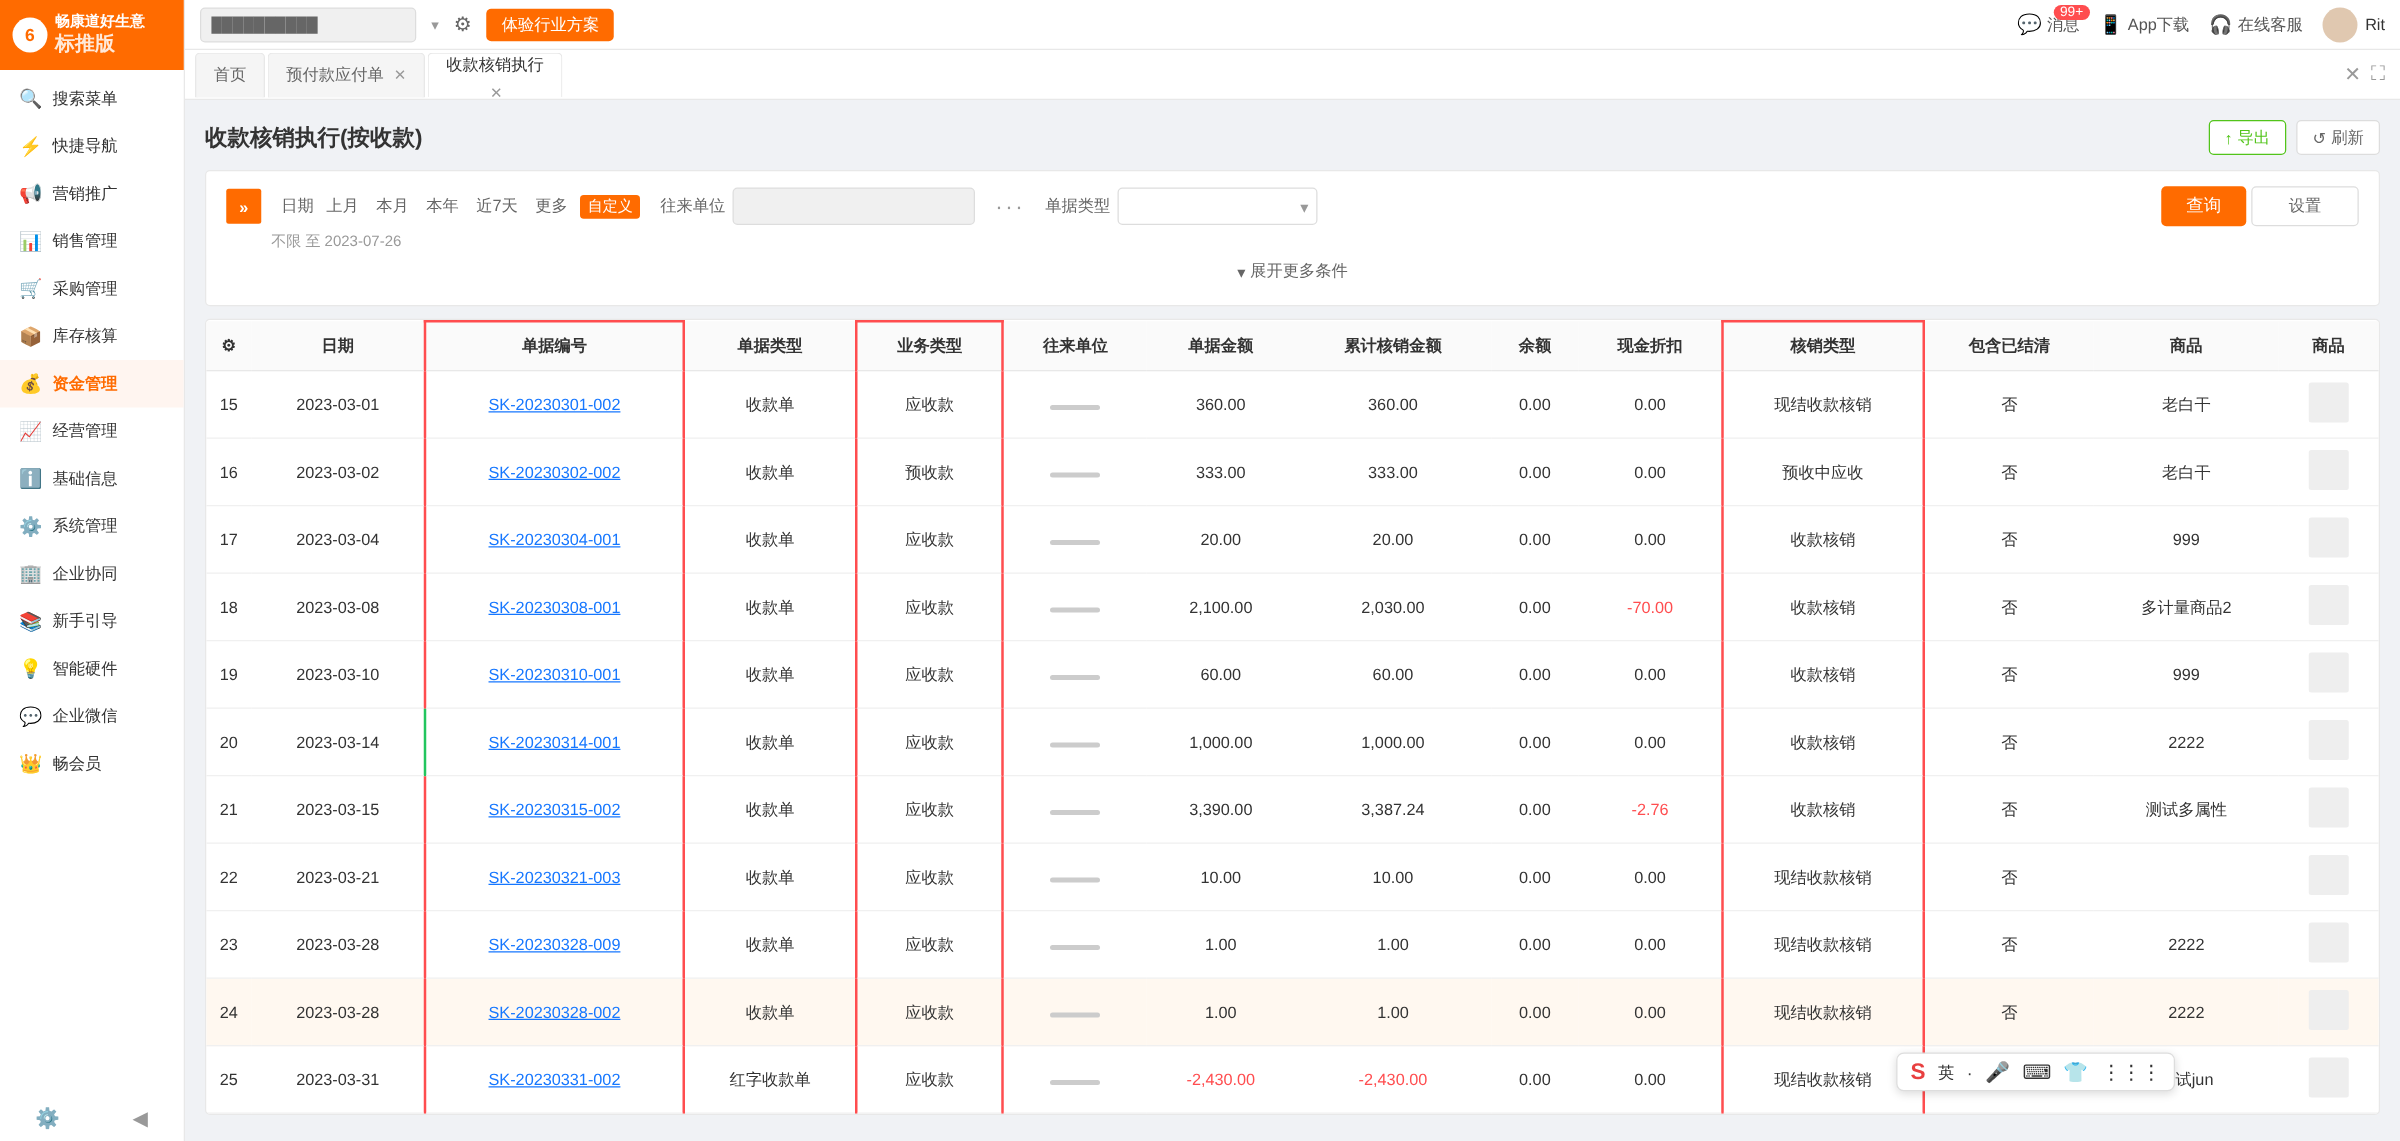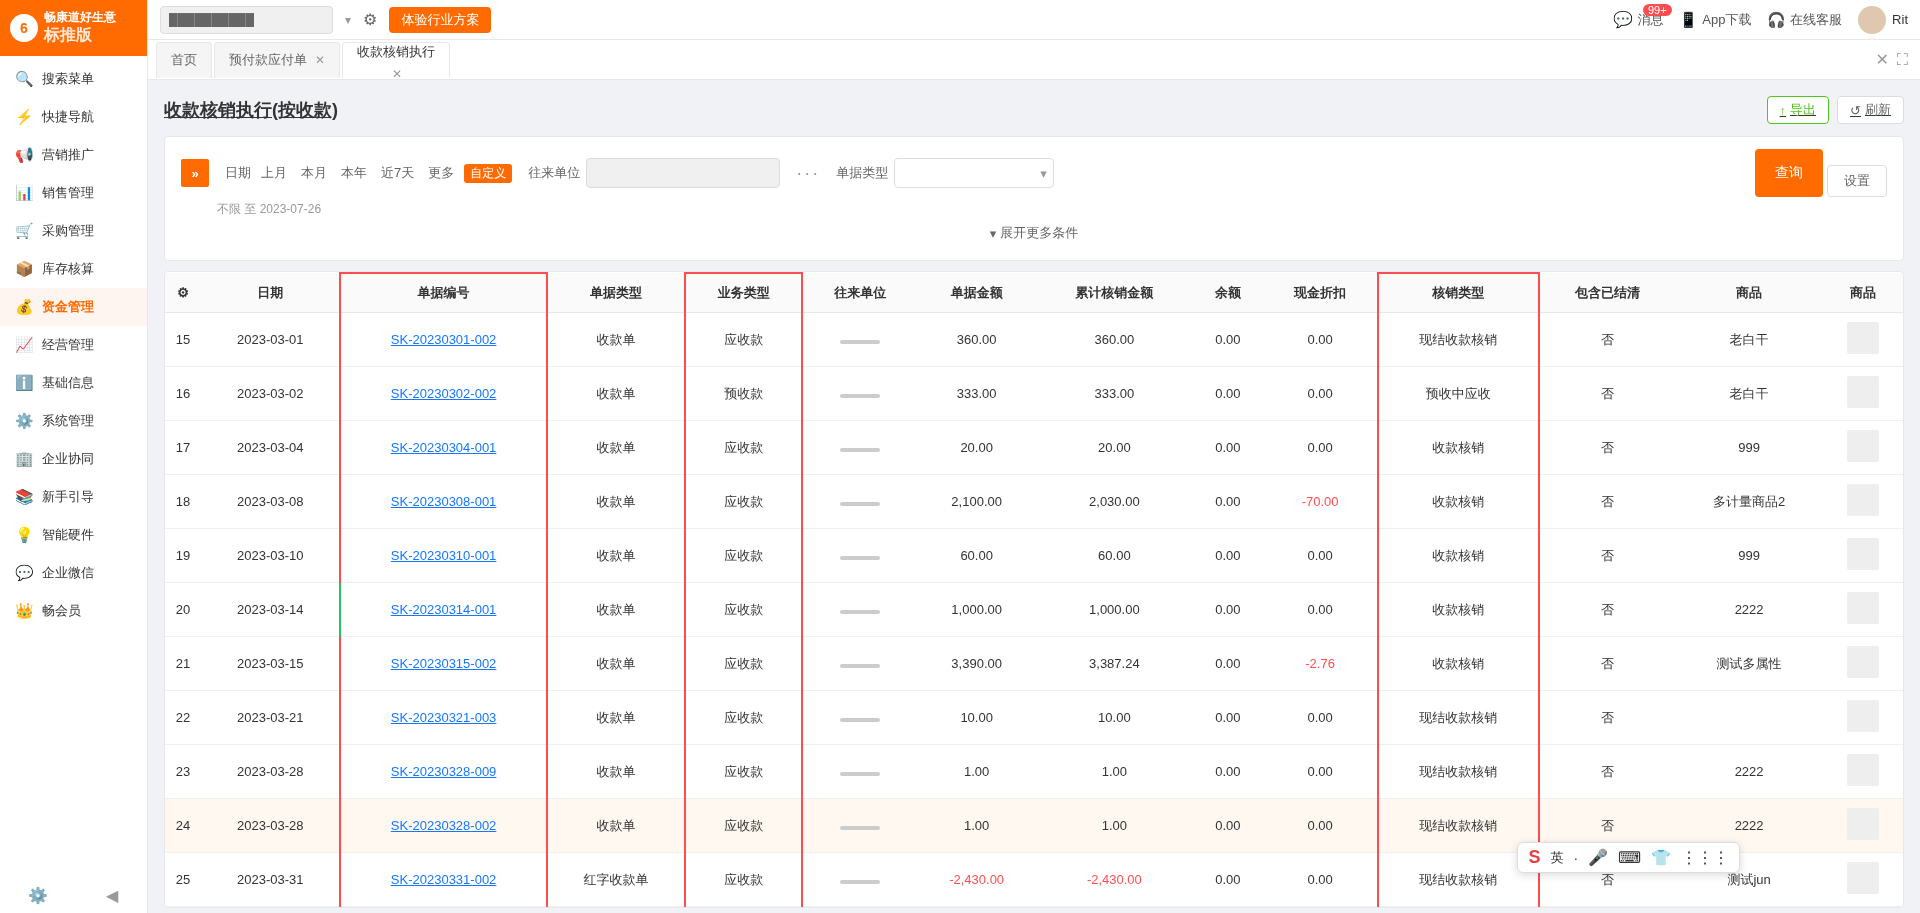--- a/index.html
+++ b/index.html
@@ -37,38 +37,38 @@
     .tabs { height: 40px; background: #fff; border-bottom: 1px solid #e8e8e8; display: flex; align-items: center; padding: 0 8px; gap: 2px; }
     .tab { height: 36px; display: flex; align-items: center; gap: 6px; padding: 0 14px; border: 1px solid #e8e8e8; border-bottom: none; border-radius: 4px 4px 0 0; cursor: pointer; font-size: 13px; background: #f5f5f5; color: #666; }
     .tab.active { background: #fff; color: #333; border-color: #e8e8e8; border-bottom: 1px solid #fff; margin-bottom: -1px; flex-direction: column; }
     .tab-close { color: #999; font-size: 12px; margin-left: 2px; }
     .tabs-spacer { flex: 1; }
     .tab-window-btns { display: flex; align-items: center; gap: 8px; padding-right: 4px; }
     .tab-window-btn { color: #999; font-size: 16px; cursor: pointer; }
 
     
     .content { flex: 1; overflow-y: auto; padding: 16px; background: #f0f2f5; }
-    .page-title { font-size: 18px; font-weight: bold; color: #333; margin-bottom: 12px; display: flex; align-items: center; justify-content: space-between; text-decoration: underline; }
+    .page-title { font-size: 18px; font-weight: bold; color: #333; margin-bottom: 12px; display: flex; align-items: center; justify-content: space-between; }
     .page-title-actions { display: flex; gap: 8px; }
     .btn-export { border: 1px solid #52c41a; color: #52c41a; background: #fff; border-radius: 4px; padding: 4px 12px; cursor: pointer; font-size: 13px; display: flex; align-items: center; gap: 4px; }
     .btn-refresh { border: 1px solid #ddd; color: #666; background: #fff; border-radius: 4px; padding: 4px 12px; cursor: pointer; font-size: 13px; display: flex; align-items: center; gap: 4px; }
 
     
     .filter-bar { background: #fff; border-radius: 4px; padding: 12px 16px; margin-bottom: 10px; border: 1px solid #e8e8e8; }
     .filter-row { display: flex; align-items: center; gap: 16px; flex-wrap: wrap; }
     .filter-item { display: flex; align-items: center; gap: 6px; }
     .filter-label { color: #666; font-size: 13px; white-space: nowrap; }
     .filter-date-links { display: flex; align-items: center; gap: 6px; }
     .filter-date-link { color: #666; cursor: pointer; font-size: 13px; padding: 2px 4px; }
     .filter-custom-btn { background: #ff6b00; color: #fff; border: none; border-radius: 3px; padding: 1px 6px; font-size: 12px; cursor: pointer; }
     .filter-input { height: 30px; border: 1px solid #ddd; border-radius: 4px; padding: 0 8px; font-size: 13px; min-width: 180px; }
     .filter-select { height: 30px; border: 1px solid #ddd; border-radius: 4px; padding: 0 8px; font-size: 13px; min-width: 160px; appearance: none; background: #fff; }
     .filter-dots { color: #999; font-size: 18px; letter-spacing: 2px; }
     .btn-query { background: #ff6b00; color: #fff; border: none; border-radius: 4px; padding: 6px 20px; font-size: 14px; cursor: pointer; }
-    .btn-settings { border: 1px solid #ddd; color: #666; background: #fff; border-radius: 4px; padding: 6px 16px; cursor: pointer; font-size: 13px; margin-top: 16px; }
+    .btn-settings { border: 1px solid #ddd; color: #666; background: #fff; border-radius: 4px; padding: 6px 29px; cursor: pointer; font-size: 13px; }
     .expand-more { display: flex; align-items: center; justify-content: center; margin: 6px 0; }
     .expand-btn { color: #666; font-size: 13px; cursor: pointer; display: flex; align-items: center; gap: 4px; border: none; background: none; }
 
     
     .table-wrap { background: #fff; border-radius: 4px; border: 1px solid #e8e8e8; overflow: hidden; }
     .table-scroll { overflow-x: auto; }
     table { width: 100%; border-collapse: collapse; font-size: 13px; }
     thead th { background: #fafafa; border-bottom: 1px solid #e8e8e8; padding: 10px 8px; text-align: center; color: #333; font-weight: 600; white-space: nowrap; }
     tbody td { border-bottom: 1px solid #f0f0f0; padding: 9px 8px; text-align: center; color: #333; white-space: nowrap; }
     tbody tr.highlighted { background: #fff8f0; }

